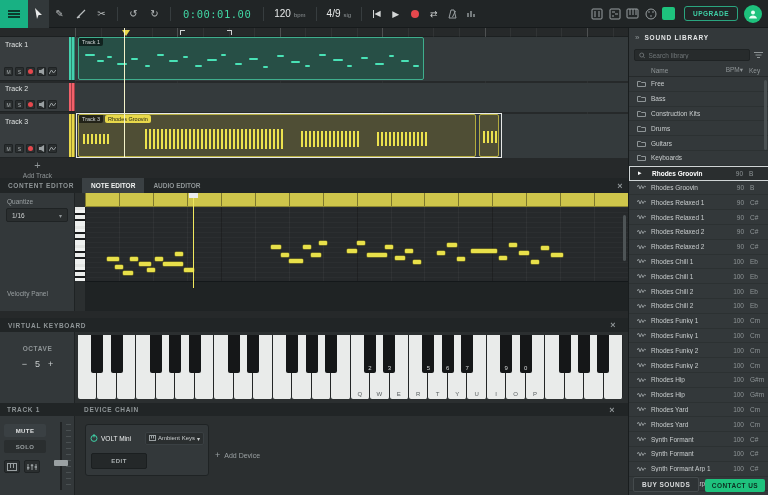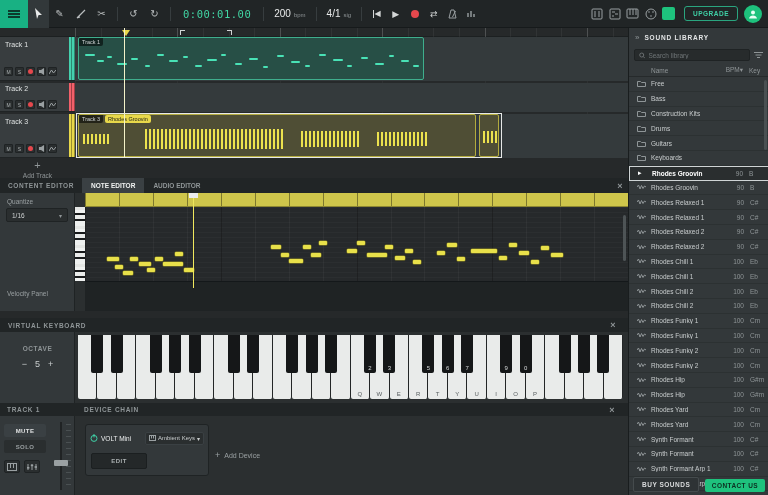--- a/index.html
+++ b/index.html
@@ -179,26 +179,26 @@
     <button class="tool">
         <span>↺</span>
       </button>
     <button class="tool">
         <span>↻</span>
       </button>
     <span class="vsep"></span>
     <div class="time-display">0:00:01.00</div>
     <span class="vsep"></span>
     <div class="numgrp">
-      <span class="big">200</span>
+      <span class="big">120</span>
       <span class="unit">bpm</span>
     </div>
     <span class="vsep"></span>
     <div class="numgrp">
-      <span class="big">4/1</span>
+      <span class="big">4/9</span>
       <span class="unit">sig</span>
     </div>
     <span class="vsep"></span>
     <button class="tbtn">
         <span class="skipwrap">◀</span>
       </button>
     <button class="tbtn">
         <span>▶</span>
       </button>
     <button class="tbtn">

